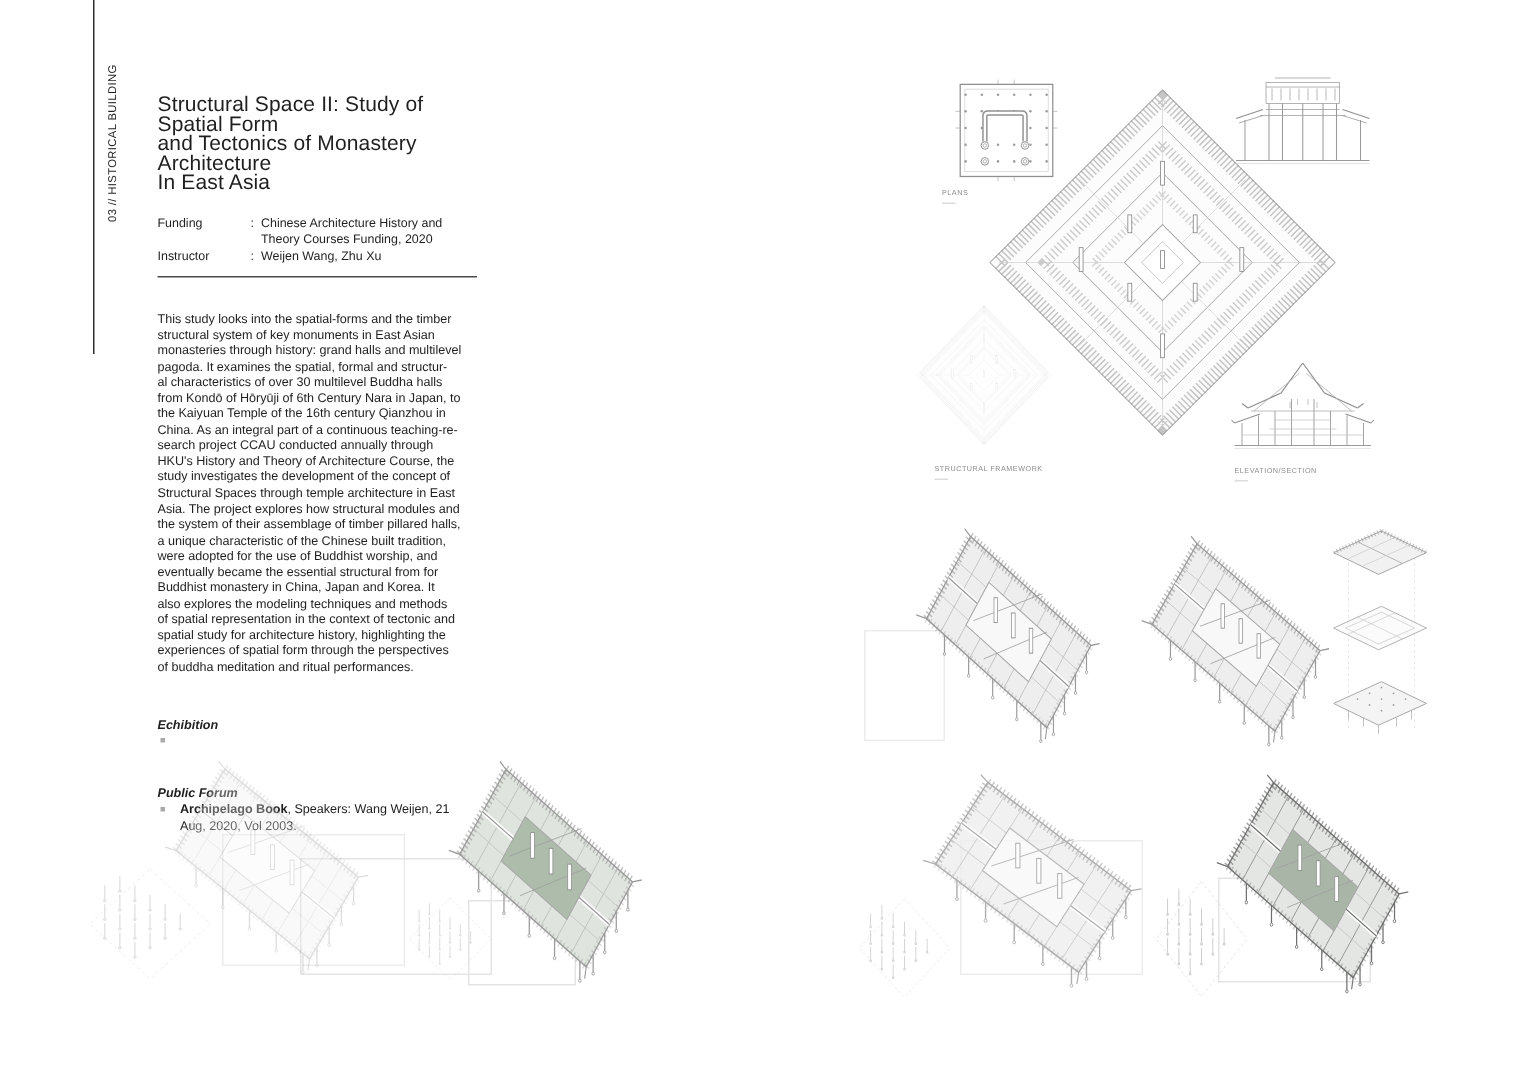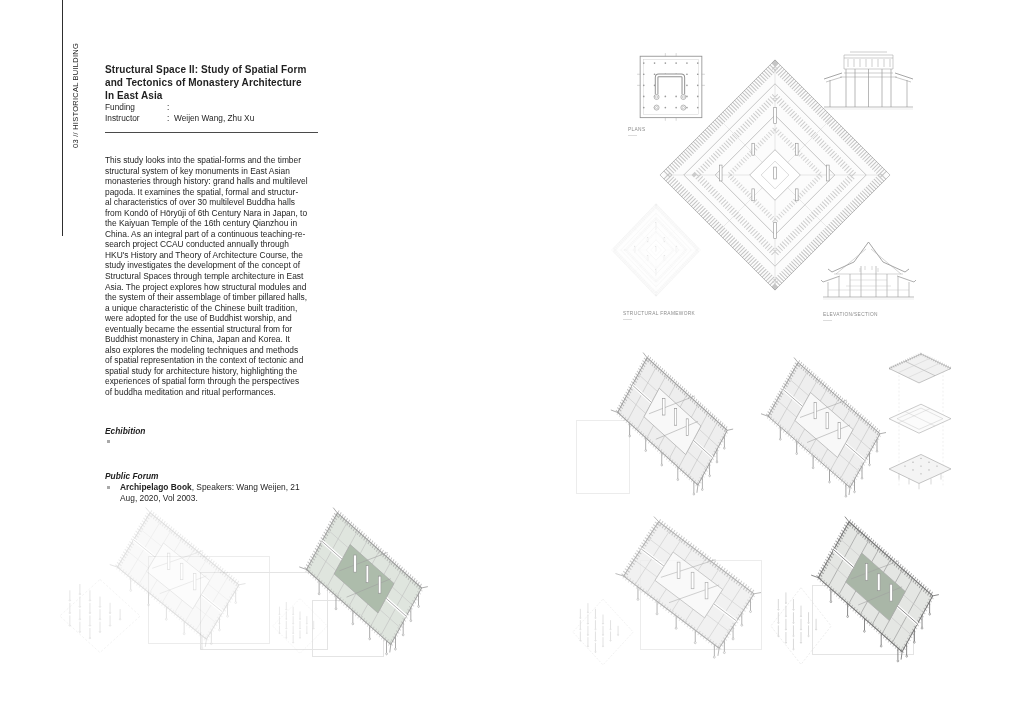--- a/index.html
+++ b/index.html
@@ -15,22 +15,22 @@
   .spine{left:62px;top:0;width:1px;height:236px;background:#2e2e2e;}
   .side-label{
     left:68px;top:22px;height:126px;width:14px;
     writing-mode:vertical-rl;transform:rotate(180deg);
     font-size:7.5px;letter-spacing:.25px;color:#222;
     display:flex;align-items:center;justify-content:flex-start;
     white-space:nowrap;
   }
   
   .col{left:105px;top:63px;width:218px;}
-  .title{font-size:10px;font-weight:bold;line-height:13px;white-space:pre-line;letter-spacing:.1px;}
-  .meta{font-size:8.3px;line-height:11px;}
+  .title{font-size:14px;font-weight:normal;line-height:13px;white-space:pre-line;letter-spacing:.1px;}
+  .meta{margin-top:15px;font-size:8.3px;line-height:11px;}
   .meta-row{display:flex;}
   .meta-label{width:62px;flex:none;}
   .meta-colon{width:7px;flex:none;}
   .meta-value{flex:1;white-space:pre-line;}
   .divider{margin-top:8px;border-top:1px solid #4a4a4a;width:213px;height:0;}
   .body-text{margin-top:22px;font-size:8.4px;line-height:10.55px;white-space:pre-line;}
   .sections{margin-top:4px;font-size:8.4px;line-height:10.6px;}
   .sec-head{font-style:italic;font-weight:bold;margin-top:28px;}
   .bullet-item{display:flex;margin-top:0.5px;}
   .bullet-sq{flex:none;width:3px;height:3px;background:#a9a9a9;margin:3.5px 0 0 2px;}
@@ -354,20 +354,22 @@
 
 <div class="abs col">
   <div class="title">Structural Space II: Study of Spatial Form
 and Tectonics of Monastery Architecture
 In East Asia</div>
 
   <div class="meta">
     <div class="meta-row">
       <div class="meta-label">Funding</div>
       <div class="meta-colon">:</div>
+      <div class="meta-value">Chinese Architecture History and
+Theory Courses Funding, 2020</div>
     </div>
     <div class="meta-row">
       <div class="meta-label">Instructor</div>
       <div class="meta-colon">:</div>
       <div class="meta-value">Weijen Wang, Zhu Xu</div>
     </div>
   </div>
 
   <div class="divider"></div>
 

